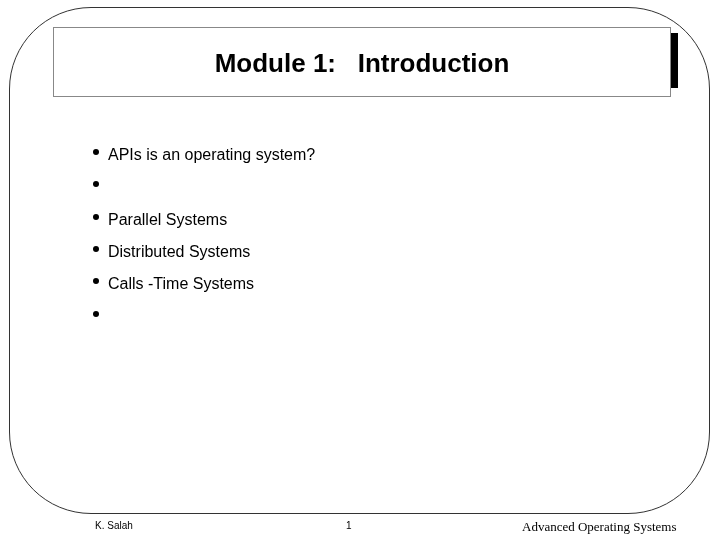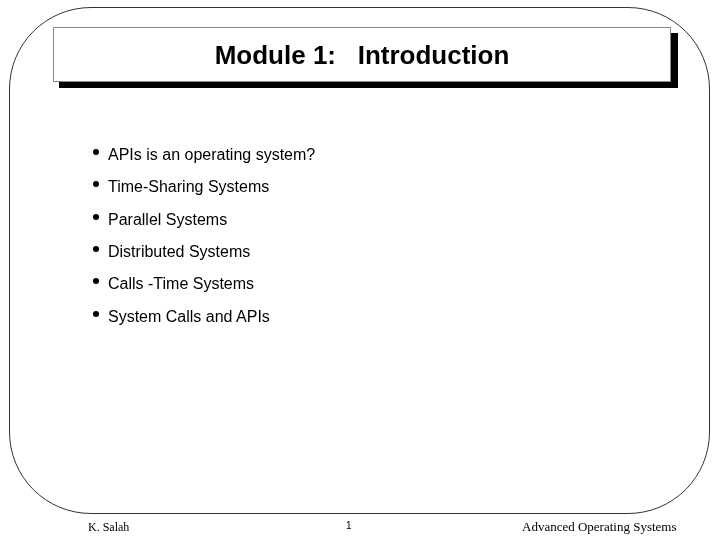--- a/index.html
+++ b/index.html
@@ -31,21 +31,21 @@
       top: 33px;
       width: 619px;
       height: 55px;
       background: #000;
     }
     .title-box {
       position: absolute;
       left: 53px;
       top: 27px;
       width: 618px;
-      height: 55px;
+      height: 70px;
       background: #fff;
       border: 1px solid #888;
       box-sizing: border-box;
       display: flex;
       align-items: center;
       justify-content: center;
     }
     .title-text {
       font-family: "Liberation Sans", sans-serif;
       font-weight: bold;
@@ -78,24 +78,24 @@
       margin-right: 9px;
       margin-top: -6px;
     }
     .bullet-text {
       font-family: "Liberation Sans", sans-serif;
       font-size: 16px;
       white-space: pre;
     }
     .footer-author {
       position: absolute;
-      left: 88px;
+      left: 95px;
       top: 520px;
-      font-family: Liberation Serif, serif;
-      font-size: 12px;
+      font-family: Liberation Sans, sans-serif;
+      font-size: 10px;
     }
     .footer-page {
       position: absolute;
       left: 346px;
       top: 520px;
       font-family: "Liberation Sans", sans-serif;
       font-size: 10px;
     }
     .footer-course {
       position: absolute;
@@ -116,35 +116,33 @@
   <span class="title-text">Module 1:   Introduction</span>
 </div>
 
 <ul class="bullets">
   <li class="bullet-item">
     <span class="bullet-dot"></span>
     <span class="bullet-text">APIs is an operating system?</span>
   </li>
   <li class="bullet-item">
     <span class="bullet-dot"></span>
-    <span class="bullet-text">Time-Sharing Systems</span>
   </li>
   <li class="bullet-item">
     <span class="bullet-dot"></span>
     <span class="bullet-text">Parallel Systems</span>
   </li>
   <li class="bullet-item">
     <span class="bullet-dot"></span>
     <span class="bullet-text">Distributed Systems</span>
   </li>
   <li class="bullet-item">
     <span class="bullet-dot"></span>
     <span class="bullet-text">Calls -Time Systems</span>
   </li>
   <li class="bullet-item">
     <span class="bullet-dot"></span>
-    <span class="bullet-text">System Calls and APIs</span>
   </li>
 </ul>
 
 <div class="footer-author">K. Salah</div>
 <div class="footer-page">1</div>
 <div class="footer-course">Advanced Operating Systems</div>
 
 </body></html>

